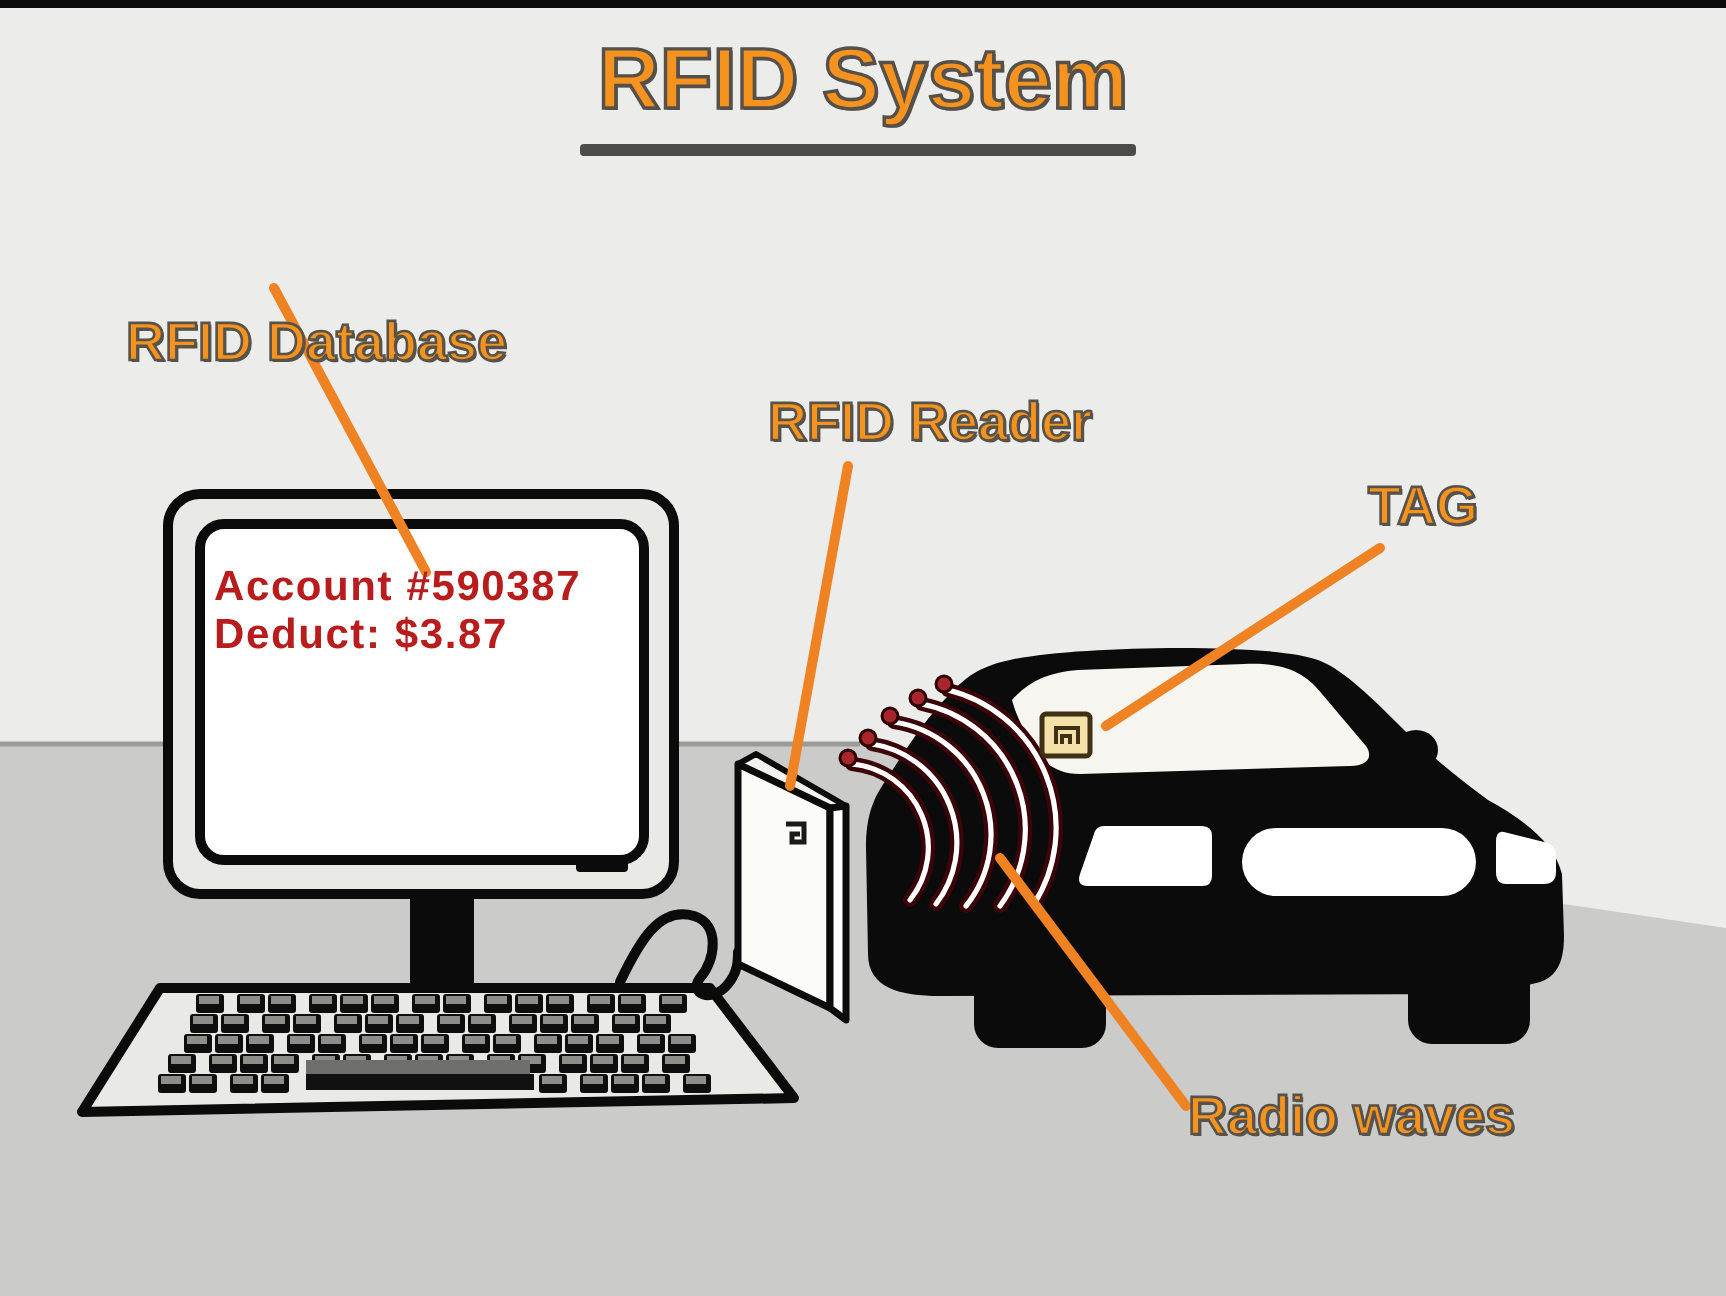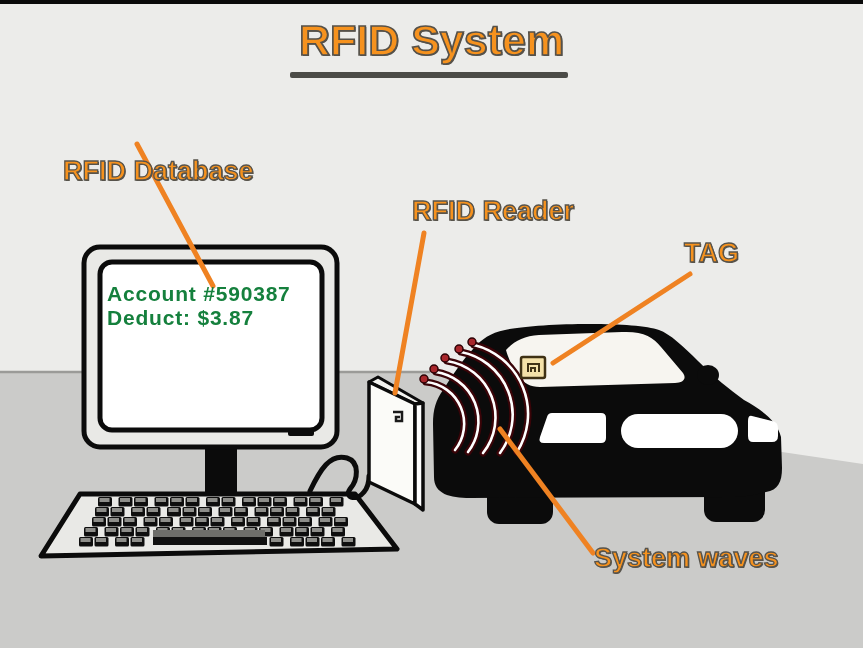--- a/index.html
+++ b/index.html
@@ -9,25 +9,25 @@
   .outlined{position:absolute;color:#f6921e;font-weight:bold;
             -webkit-text-stroke:1.3px #57534b;
             text-shadow:1px 1px 0 #57534b;
             white-space:nowrap;}
   .title{left:0;top:16px;width:863px;text-align:center;font-size:43px;
          -webkit-text-stroke:1.7px #55514a;letter-spacing:0;}
   .underline{position:absolute;left:290px;top:72px;width:278px;height:6px;
              background:#4b4b47;border-radius:2px;}
   .lbl{font-size:27px;}
   .lbl-db{left:63px;top:120px;margin-top:36px;}
-  .lbl-reader{left:384px;top:196px;margin-left:28px;}
+  .lbl-reader{left:384px;top:196px;}
   .lbl-tag{left:684px;top:238px;}
   .lbl-waves{left:594px;top:543px;}
   .screen-text{position:absolute;left:107px;top:282px;width:220px;
-               color:#15803d;font-size:21px;font-weight:bold;
+               color:#b91c1c;font-size:21px;font-weight:bold;
                line-height:23.5px;letter-spacing:0.8px;white-space:nowrap;}
 </style>
 </head>
 <body>
 
 <div class="stage">
 
   <svg class="scene" width="863" height="648" viewBox="0 0 863 648">
 
     <rect x="0" y="0" width="863" height="648" fill="#ececea"></rect>
@@ -253,20 +253,20 @@
       <line x1="500" y1="429" x2="593" y2="553"></line>
     </g>
   </svg>
 
   <div class="outlined title">RFID System</div>
   <div class="underline"></div>
 
   <div class="outlined lbl lbl-db">RFID Database</div>
   <div class="outlined lbl lbl-reader">RFID Reader</div>
   <div class="outlined lbl lbl-tag">TAG</div>
-  <div class="outlined lbl lbl-waves">System waves</div>
+  <div class="outlined lbl lbl-waves">Radio waves</div>
 
   <div class="screen-text">
     <div>Account #590387</div>
     <div>Deduct: $3.87</div>
   </div>
 
 </div>
 
 </body></html>

